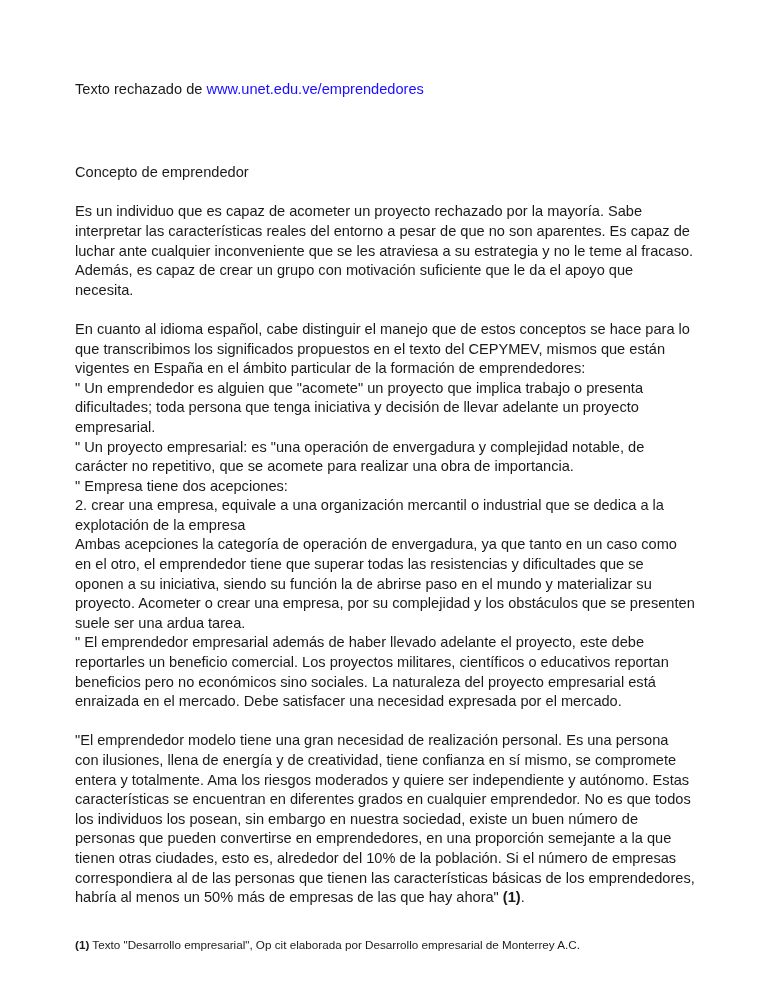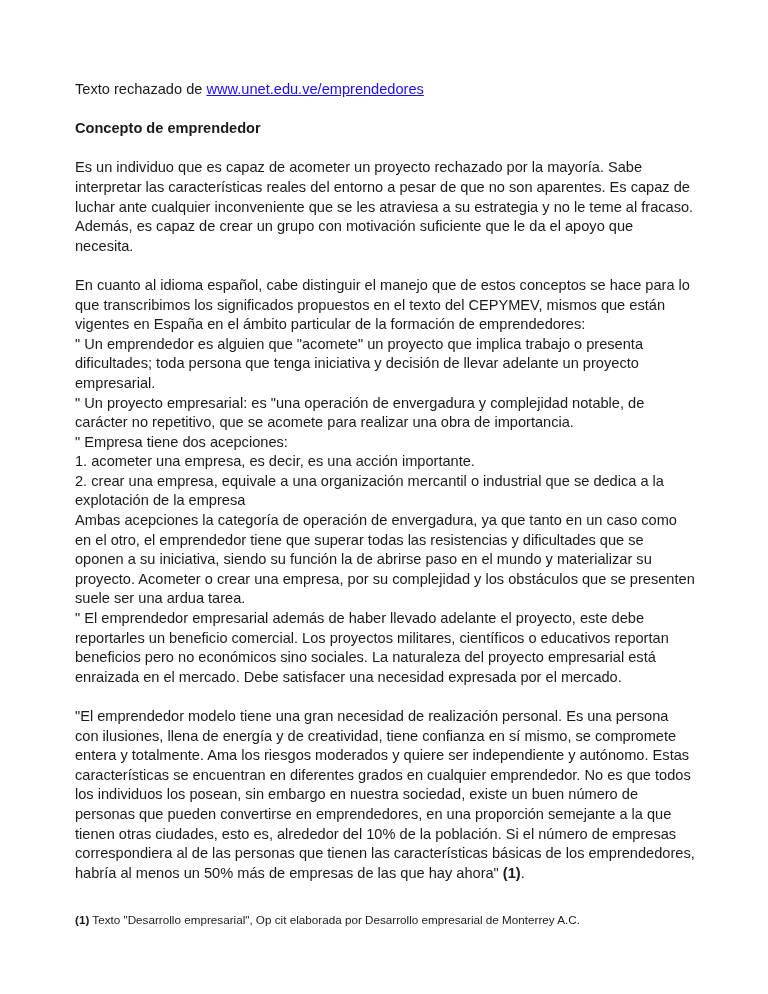--- a/index.html
+++ b/index.html
@@ -7,39 +7,38 @@
     width: 768px; height: 994px; overflow: hidden; position: relative;
     font-family: "Liberation Sans", sans-serif;
     color: #1a1a1a;
   }
   .page {
     position: absolute; left: 75px; top: 80px; width: 620px;
     font-size: 14.6px; line-height: 19.6px;
   }
   .p { margin: 0; }
   .gap { height: 19.6px; }
-  .source a { color: #1a0dff; text-decoration: underline; }
-  .heading { font-weight: bold; }
+  .source a { color: #1a0dff; }
+  .heading { font-weight: normal; margin-top: 44px; }
   .bold { font-weight: bold; }
   .footnote { font-size: 11.7px; line-height: 15.5px; margin-top: 29px; }
 </style>
 </head>
 <body>
 
 <div class="page">
   <p class="p source"><span>Texto rechazado de </span><a>www.unet.edu.ve/emprendedores</a></p>
   <div class="gap"></div>
   <p class="p heading">Concepto de emprendedor</p>
   <div class="gap"></div>
   <p class="p">Es un individuo que es capaz de acometer un proyecto rechazado por la mayoría. Sabe interpretar las características reales del entorno a pesar de que no son aparentes. Es capaz de luchar ante cualquier inconveniente que se les atraviesa a su estrategia y no le teme al fracaso. Además, es capaz de crear un grupo con motivación suficiente que le da el apoyo que necesita.</p>
   <div class="gap"></div>
   <p class="p">En cuanto al idioma español, cabe distinguir el manejo que de estos conceptos se hace para lo que transcribimos los significados propuestos en el texto del CEPYMEV, mismos que están vigentes en España en el ámbito particular de la formación de emprendedores:</p>
   <p class="p">" Un emprendedor es alguien que "acomete" un proyecto que implica trabajo o presenta dificultades; toda persona que tenga iniciativa y decisión de llevar adelante un proyecto empresarial.</p>
   <p class="p">" Un proyecto empresarial: es "una operación de envergadura y complejidad notable, de carácter no repetitivo, que se acomete para realizar una obra de importancia.</p>
   <p class="p">" Empresa tiene dos acepciones:</p>
-  <p class="p">1. acometer una empresa, es decir, es una acción importante.</p>
   <p class="p">2. crear una empresa, equivale a una organización mercantil o industrial que se dedica a la explotación de la empresa</p>
   <p class="p">Ambas acepciones la categoría de operación de envergadura, ya que tanto en un caso como en el otro, el emprendedor tiene que superar todas las resistencias y dificultades que se oponen a su iniciativa, siendo su función la de abrirse paso en el mundo y materializar su proyecto. Acometer o crear una empresa, por su complejidad y los obstáculos que se presenten suele ser una ardua tarea.</p>
   <p class="p">" El emprendedor empresarial además de haber llevado adelante el proyecto, este debe reportarles un beneficio comercial. Los proyectos militares, científicos o educativos reportan beneficios pero no económicos sino sociales. La naturaleza del proyecto empresarial está enraizada en el mercado. Debe satisfacer una necesidad expresada por el mercado.</p>
   <div class="gap"></div>
   <p class="p"><span>"El emprendedor modelo tiene una gran necesidad de realización personal. Es una persona con ilusiones, llena de energía y de creatividad, tiene confianza en sí mismo, se compromete entera y totalmente. Ama los riesgos moderados y quiere ser independiente y autónomo. Estas características se encuentran en diferentes grados en cualquier emprendedor. No es que todos los individuos los posean, sin embargo en nuestra sociedad, existe un buen número de personas que pueden convertirse en emprendedores, en una proporción semejante a la que tienen otras ciudades, esto es, alrededor del 10% de la población. Si el número de empresas correspondiera al de las personas que tienen las características básicas de los emprendedores, habría al menos un 50% más de empresas de las que hay ahora" </span><span class="bold">(1)</span><span>.</span></p>
   <p class="p footnote"><span class="bold">(1)</span><span> Texto "Desarrollo empresarial", Op cit elaborada por Desarrollo empresarial de Monterrey A.C.</span></p>
 </div>
 
 </body></html>

